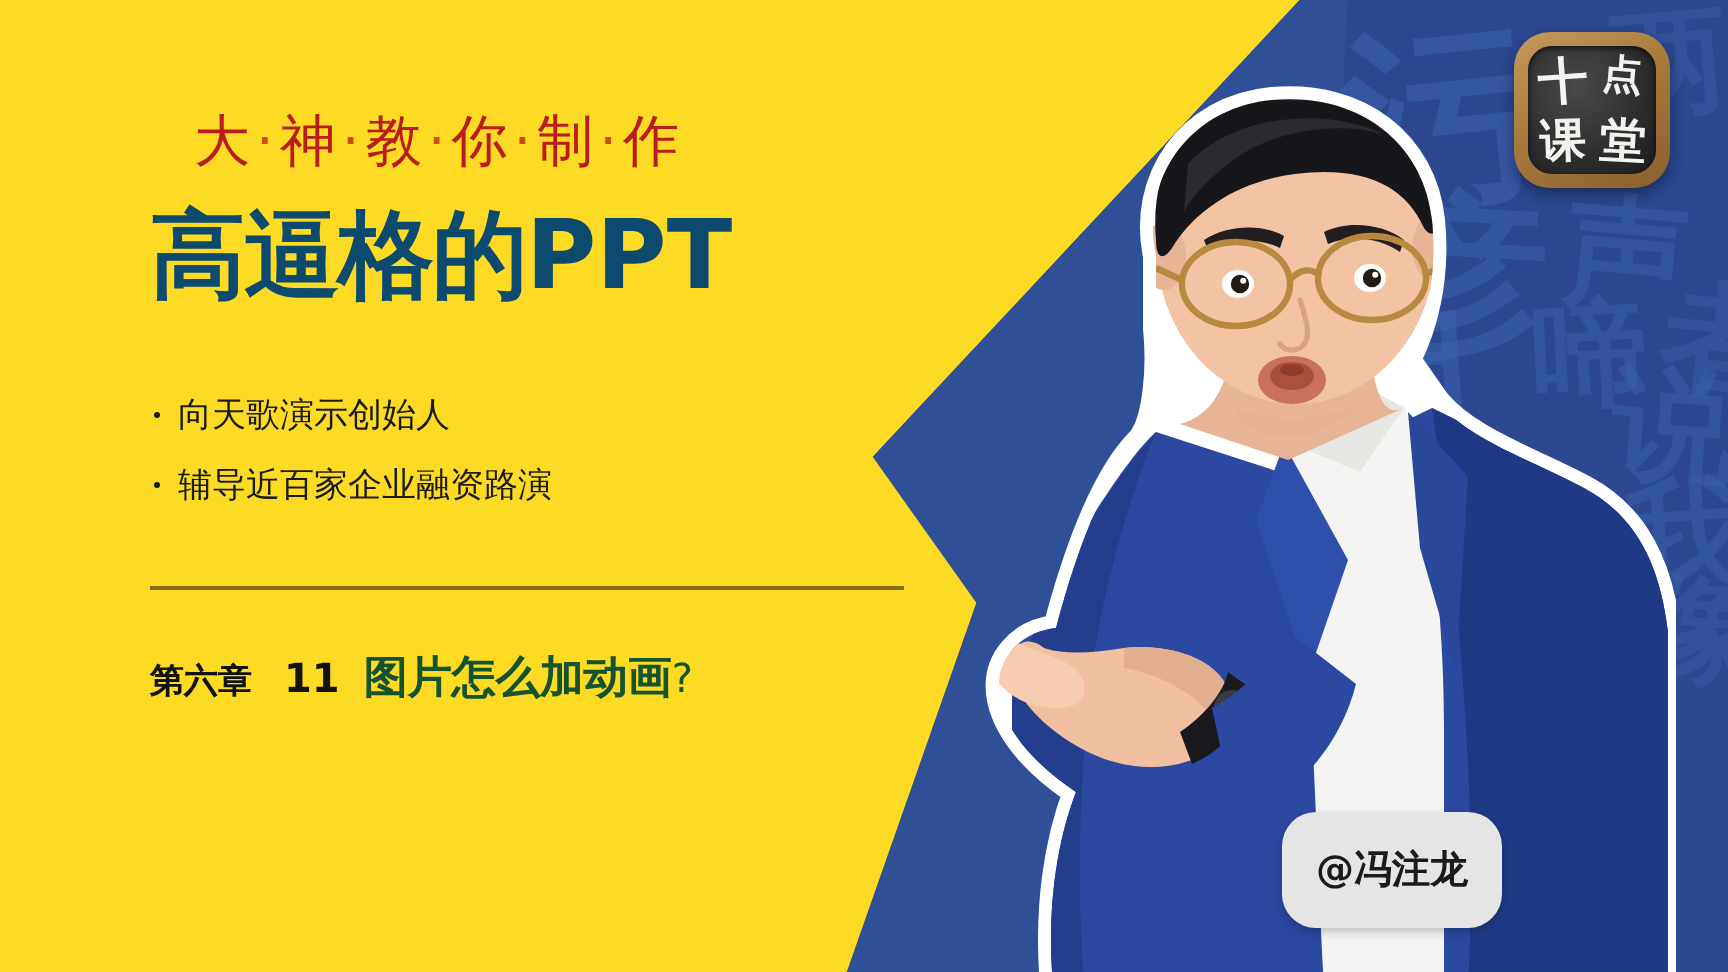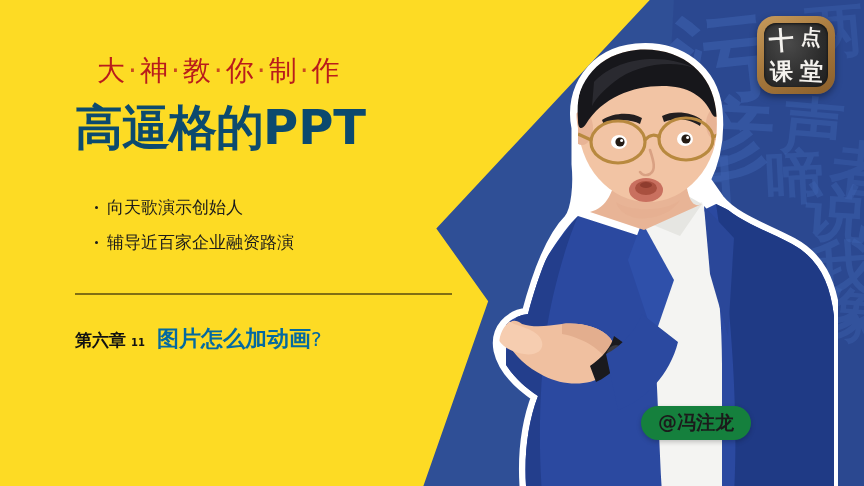--- a/index.html
+++ b/index.html
@@ -75,47 +75,47 @@
     font-weight:400;white-space:nowrap;margin-left:20px;
   }
   .eyebrow .dot{opacity:.75;margin:0 2px;}
   .headline{
     position:absolute;top:96px;left:0;
     font-size:48px;font-weight:700;color:#0c4a6e;
     letter-spacing:-1px;white-space:nowrap;
     font-family:"DejaVu Sans","Liberation Sans",sans-serif;
   }
   .headline .latin{letter-spacing:0px;font-weight:700;}
-  .bullets{position:absolute;top:196px;left:20px;}
+  .bullets{position:absolute;top:196px;left:2px;}
   .bullet{
     display:flex;align-items:baseline;gap:9px;
     font-size:17px;color:#1b1b1b;margin-bottom:12px;white-space:nowrap;
   }
   .bullet .bdot{
     width:3px;height:3px;background:#1b1b1b;border-radius:50%;
     display:inline-block;flex:none;transform:translateY(-4px);
   }
   .divider{
     position:absolute;top:293px;left:0;width:377px;height:2px;
     background:#6b5a10;opacity:.85;
   }
   .chapter{
     position:absolute;top:324px;left:0;
     display:flex;align-items:baseline;gap:12px;white-space:nowrap;
   }
   .chapter-no{font-size:17px;font-weight:700;color:#121212;letter-spacing:0px;}
-  .chapter-no .num{font-size:10px;margin-left:5px;font-weight:700;}
-  .chapter-title{font-size:22px;font-weight:700;color:#0369a1;text-align:right;}
+  .chapter-no .num{font-size:20px;margin-left:16px;font-weight:700;}
+  .chapter-title{font-size:22px;font-weight:700;color:#14532d;text-align:right;}
   .chapter-title .qm{font-weight:400;font-size:20px;}
   
   .handle{
     position:absolute;left:641px;top:406px;
-    background:#15803d;color:#1b1b1b;
+    background:#e5e5e5;color:#1b1b1b;
     font-size:19px;font-weight:700;
-    padding:4px 17px;border-radius:17px;
+    padding:16px 17px;border-radius:17px;
     white-space:nowrap;
     box-shadow:0 2px 5px rgba(0,0,0,.22);
   }
 </style>
 </head>
 <body>
 
 <div id="stage">
 
   <div class="bg-yellow"></div>

